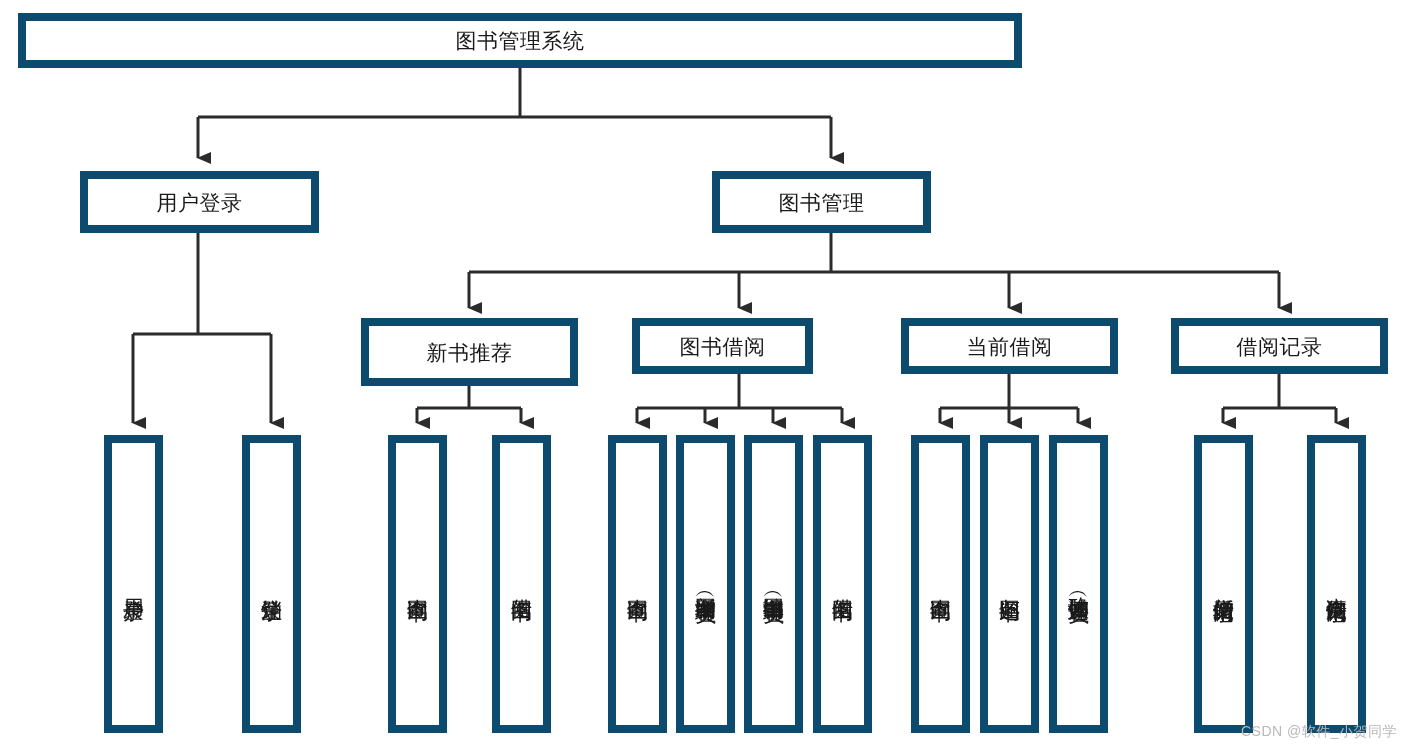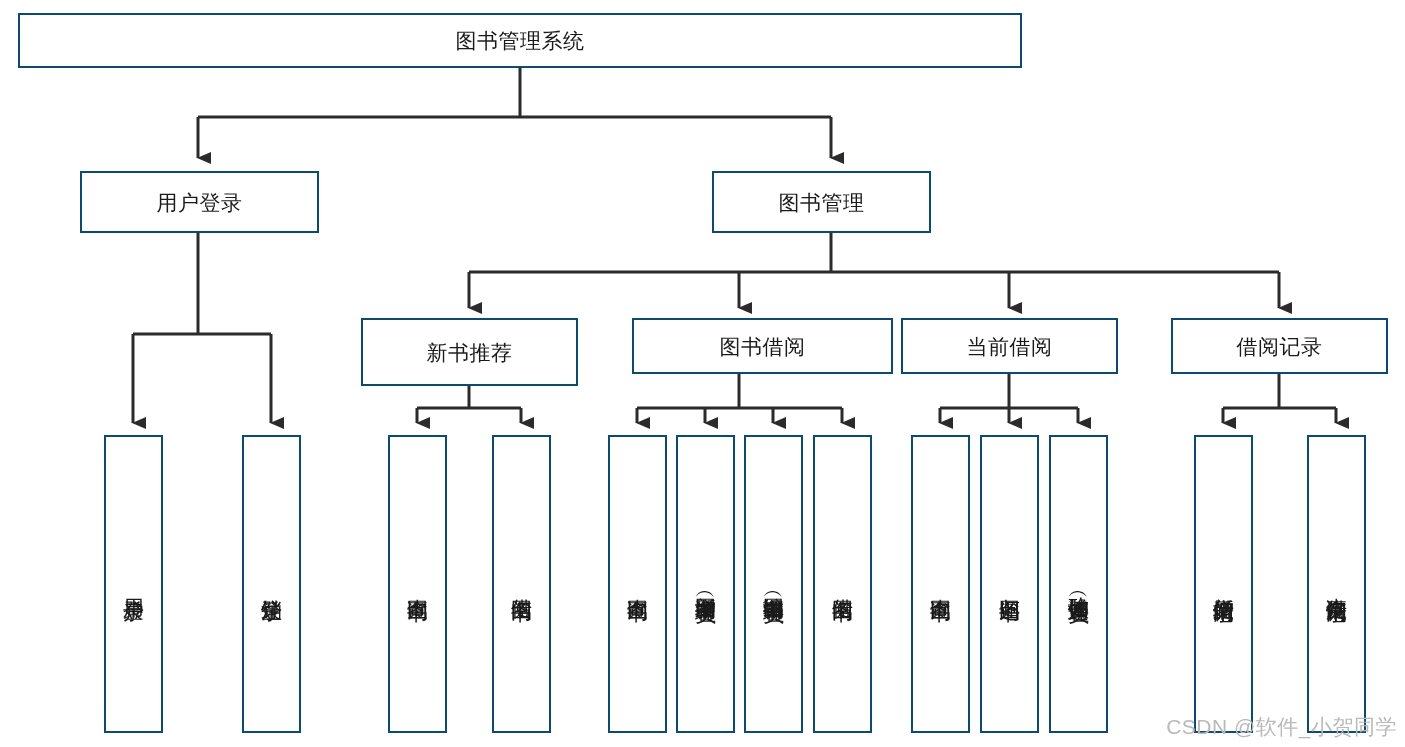--- a/index.html
+++ b/index.html
@@ -18,21 +18,21 @@
     position: absolute;
     top: 0;
     left: 0;
     width: 1405px;
     height: 747px;
   }
   .node {
     position: absolute;
     box-sizing: border-box;
     background: #ffffff;
-    border: 2px solid #0c4a6e;
+    border: 8px solid #0c4a6e;
     display: flex;
     align-items: center;
     justify-content: center;
   }
   .node.horiz .label {
     font-size: 21px;
     color: #1a1a1a;
     letter-spacing: 0.5px;
     line-height: 1;
     white-space: nowrap;
@@ -56,21 +56,21 @@
     top: 0;
     left: 0;
     width: 1405px;
     height: 747px;
     pointer-events: none;
   }
   #watermark {
     position: absolute;
     right: 8px;
     bottom: 6px;
-    font-size: 21px;
+    font-size: 14px;
     color: #b9b9b9;
     letter-spacing: 0.5px;
     white-space: nowrap;
   }
 </style>
 </head>
 <body>
 
 <div id="diagram">
 
@@ -131,21 +131,21 @@
   <div class="node horiz" style="left:80px; top:171px; width:239px; height:62px;">
     <span class="label">用户登录</span>
   </div>
   <div class="node horiz" style="left:712px; top:171px; width:219px; height:62px;">
     <span class="label">图书管理</span>
   </div>
 
   <div class="node horiz" style="left:361px; top:318px; width:217px; height:68px;">
     <span class="label">新书推荐</span>
   </div>
-  <div class="node horiz" style="left:632px; top:318px; width:261px; height:56px;align-items:center;">
+  <div class="node horiz" style="left:632px; top:318px; width:181px; height:56px;align-items:center;">
     <span class="label">图书借阅</span>
   </div>
   <div class="node horiz" style="left:901px; top:318px; width:217px; height:56px;">
     <span class="label">当前借阅</span>
   </div>
   <div class="node horiz" style="left:1171px; top:318px; width:217px; height:56px;">
     <span class="label">借阅记录</span>
   </div>
 
   <div class="node vert" style="left:104px; top:435px; width:59px; height:298px;">

